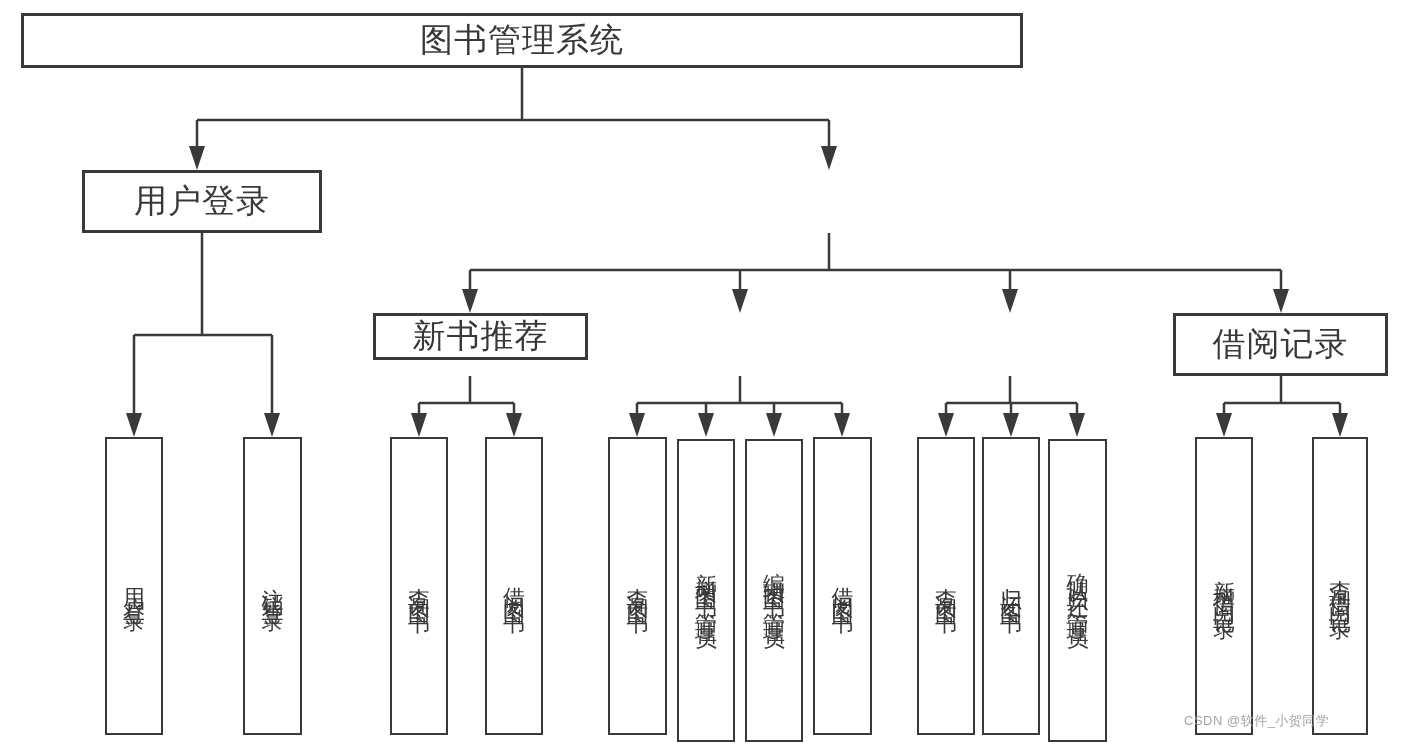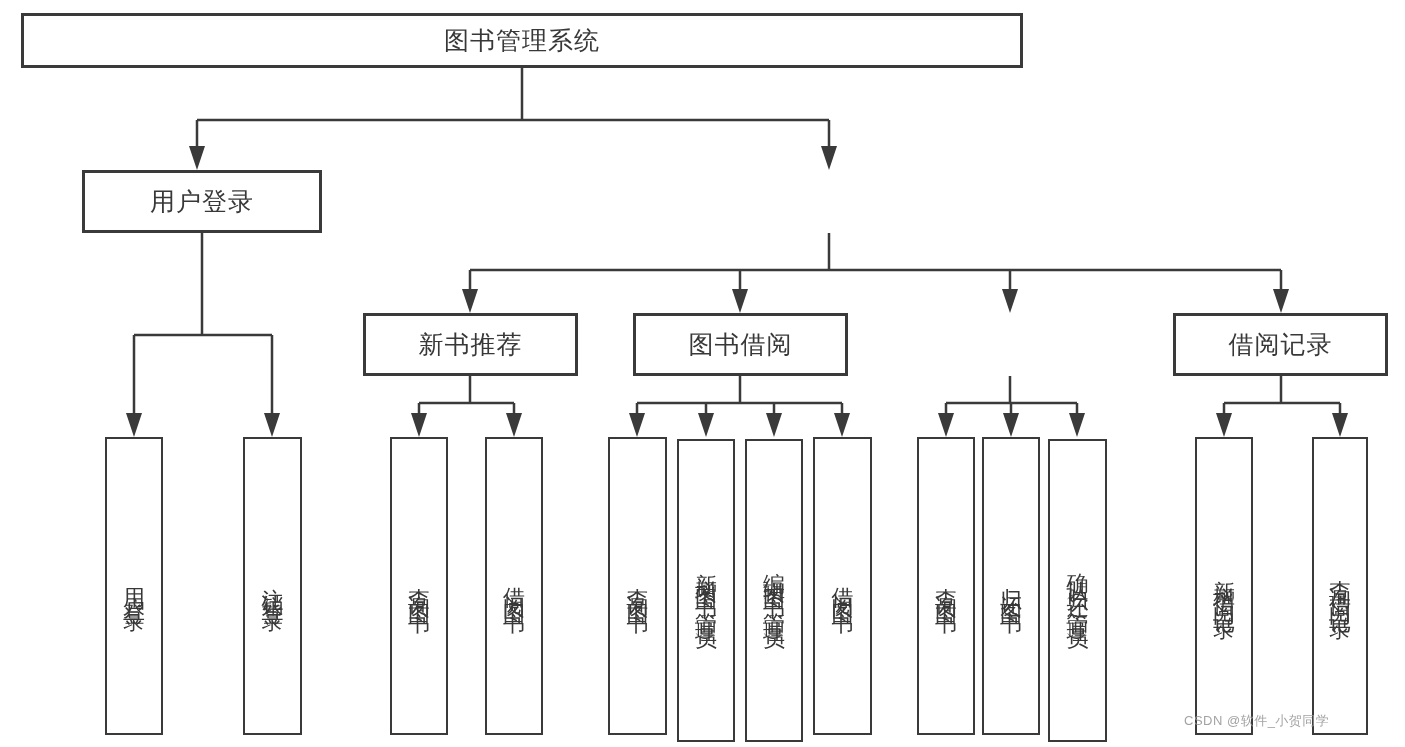--- a/index.html
+++ b/index.html
@@ -8,21 +8,21 @@
     font-family:"Liberation Sans","DejaVu Sans",sans-serif;color:#383838;
   }
   svg.connectors{position:absolute;left:0;top:0;width:1405px;height:747px;}
   svg.connectors path{stroke:#3a3a3a;stroke-width:2.5;fill:none;}
   svg.connectors polygon{fill:#3a3a3a;stroke:none;}
   .box{
     position:absolute;background:#ffffff;border:3px solid #3a3a3a;
     display:flex;align-items:center;justify-content:center;box-sizing:border-box;
   }
   .box.leaf{border-width:2.5px;}
-  .hlabel{font-size:25px;letter-spacing:1px;white-space:nowrap;text-align:right;}
+  .hlabel{font-size:33px;letter-spacing:1px;white-space:nowrap;text-align:right;}
   .vlabel{
     writing-mode:vertical-rl;text-orientation:mixed;
     font-size:22px;letter-spacing:8px;line-height:1;white-space:nowrap;
   }
   .watermark{
     position:absolute;left:1184px;top:712px;z-index:5;
     font-size:13px;letter-spacing:0.5px;color:rgba(150,150,150,0.88);white-space:nowrap;
   }
 </style>
 </head>
@@ -67,25 +67,22 @@
   </svg>
 
   <div class="box" style="left:21px;top:13px;width:1002px;height:55px;">
     <span class="hlabel">图书管理系统</span>
   </div>
 
   <div class="box" style="left:82px;top:170px;width:240px;height:63px;">
     <span class="hlabel">用户登录</span>
   </div>
 
-  <div class="box" style="left:363px;top:313px;width:215px;height:63px;">
+  <div class="box" style="left:373px;top:313px;width:215px;height:47px;">
     <span class="hlabel">新书推荐</span>
-  </div>
-  <div class="box" style="left:633px;top:313px;width:215px;height:63px;">
-    <span class="hlabel">图书借阅</span>
   </div>
   <div class="box" style="left:1173px;top:313px;width:215px;height:63px;">
     <span class="hlabel">借阅记录</span>
   </div>
 
   <div class="box leaf" style="left:105px;top:437px;width:58px;height:298px;">
     <span class="vlabel">用户登录</span>
   </div>
   <div class="box leaf" style="left:243px;top:437px;width:59px;height:298px;">
     <span class="vlabel">注销登录</span>

